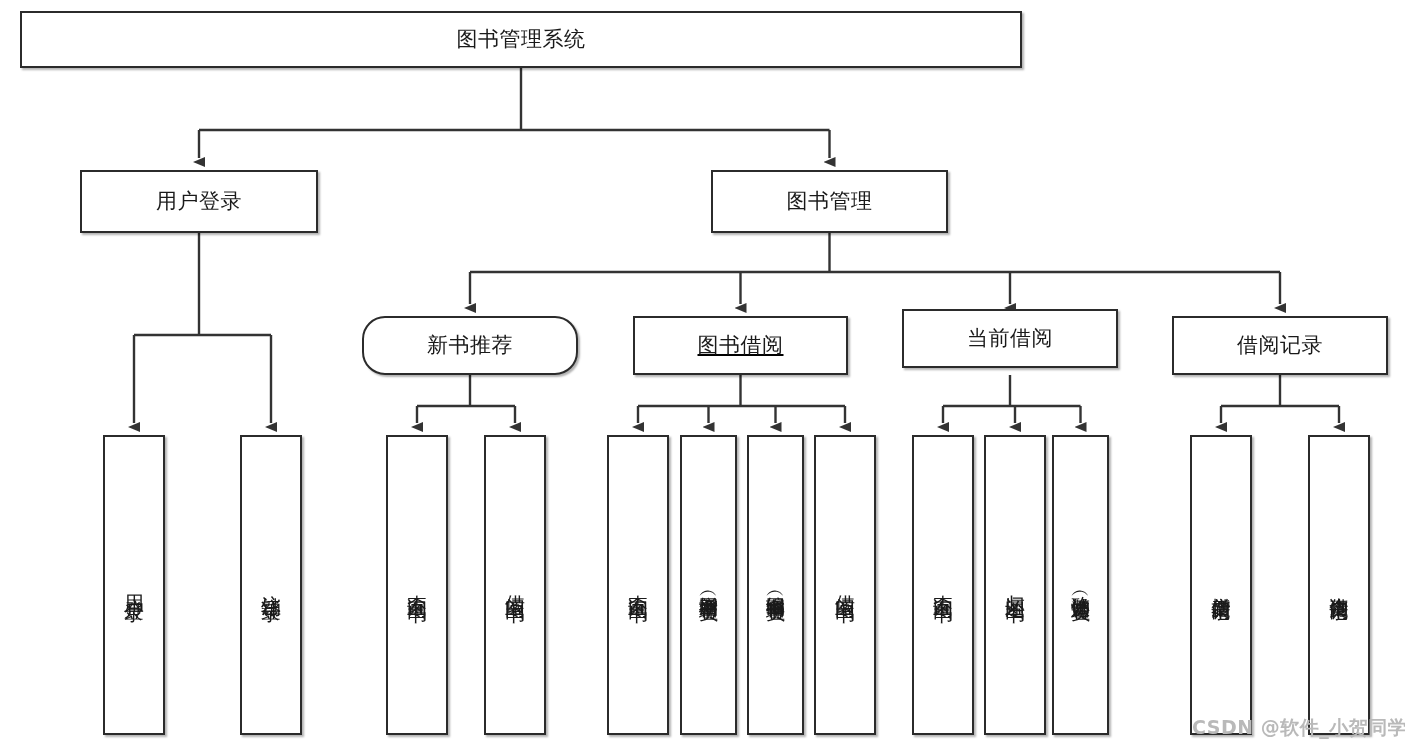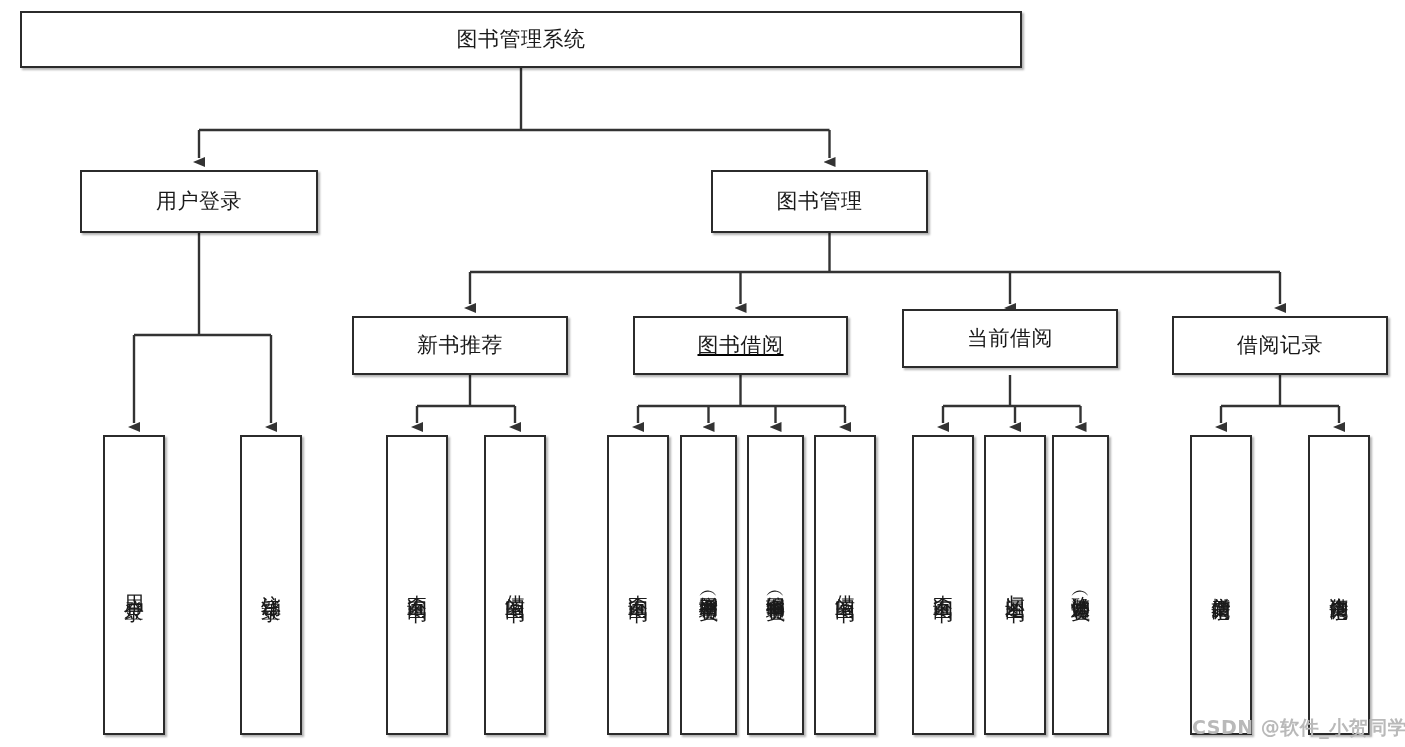--- a/index.html
+++ b/index.html
@@ -117,24 +117,24 @@
       </g>
   </svg>
 
   <div id="node-layer">
       <div class="node-box" style="left: 20px; top: 11px; width: 1002px; height: 57px;">
         <span class="node-label">图书管理系统</span>
       </div>
       <div class="node-box" style="left: 80px; top: 170px; width: 238px; height: 63px;">
         <span class="node-label">用户登录</span>
       </div>
-      <div class="node-box" style="left: 711px; top: 170px; width: 217px; height: 63px;">
+      <div class="node-box" style="left: 711px; top: 170px; width: 237px; height: 63px;">
         <span class="node-label">图书管理</span>
       </div>
-      <div class="node-box" style="left: 352px; top: 316px; width: 216px; height: 59px;">
+      <div class="node-box" style="left: 362px; top: 316px; width: 216px; height: 59px; border-radius: 23px;">
         <span class="node-label">新书推荐</span>
       </div>
       <div class="node-box" style="left: 633px; top: 316px; width: 215px; height: 59px; text-decoration: underline;">
         <span class="node-label">图书借阅</span>
       </div>
       <div class="node-box" style="left: 902px; top: 309px; width: 216px; height: 59px;">
         <span class="node-label">当前借阅</span>
       </div>
       <div class="node-box" style="left: 1172px; top: 316px; width: 216px; height: 59px;">
         <span class="node-label">借阅记录</span>

